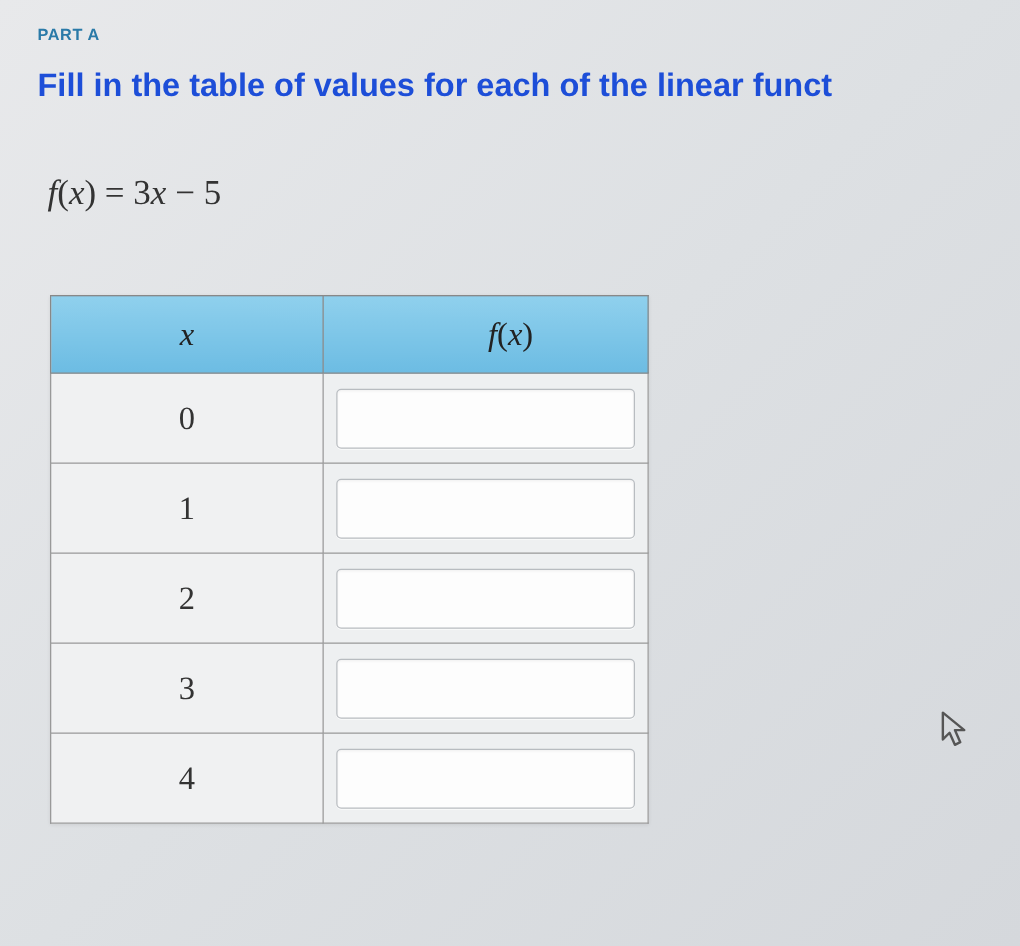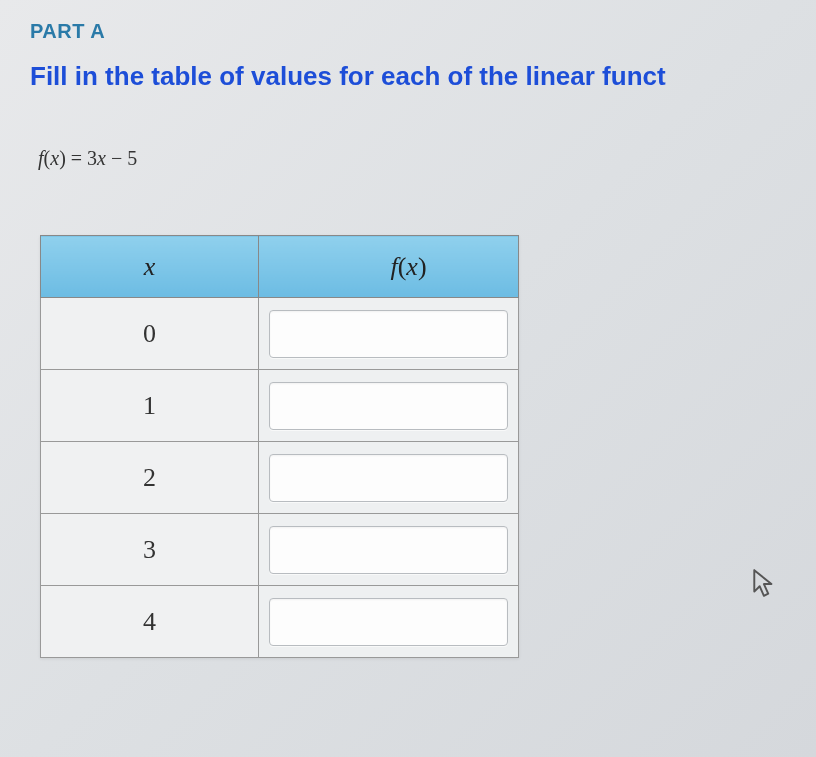--- a/index.html
+++ b/index.html
@@ -13,35 +13,35 @@
       background: linear-gradient(135deg, #e8e9eb 0%, #dde0e3 50%, #d5d8dc 100%);
       font-family: Georgia, 'Times New Roman', serif;
       overflow: hidden;
       position: relative;
       padding: 20px 30px;
     }
     .part-label {
       color: #2a7aa8;
       font-family: Arial, Helvetica, sans-serif;
       font-weight: bold;
-      font-size: 20px;
+      font-size: 13px;
       margin-bottom: 18px;
       letter-spacing: 0.5px;
     }
     .instruction {
       color: #1d4ed8;
       font-family: Arial, Helvetica, sans-serif;
       font-weight: bold;
       font-size: 26px;
       margin-bottom: 55px;
       white-space: nowrap;
     }
     .function-def {
       font-family: Georgia, 'Times New Roman', serif;
-      font-size: 20px;
+      font-size: 28px;
       color: #333;
       margin-bottom: 65px;
       margin-left: 8px;
     }
     .function-def .fx {
       font-style: italic;
     }
     .values-table {
       border-collapse: collapse;
       margin-left: 10px;

